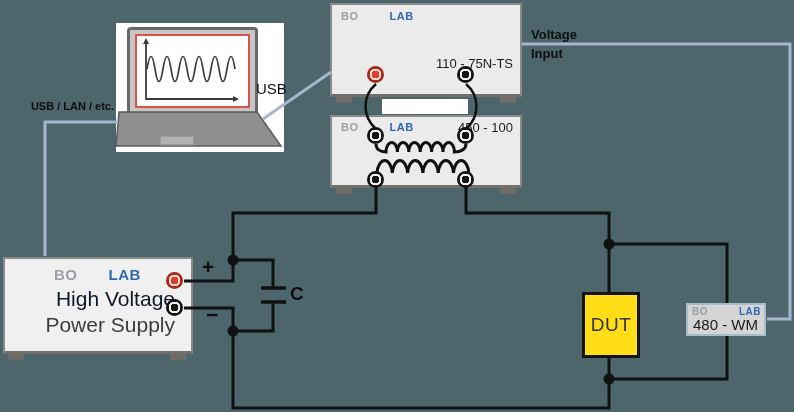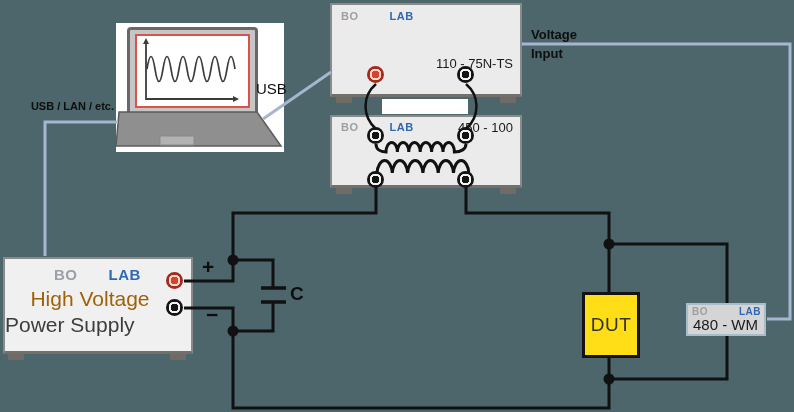--- a/index.html
+++ b/index.html
@@ -66,22 +66,22 @@
     <div class="logo" style="left:9px;top:4px;font-size:11px;"><span class="bo">BO</span><span class="lab">LAB</span></div>
     <div class="model" style="right:7px;top:3px;font-size:13px;">450 - 100</div>
   </div>
   <div class="foot" style="left:336px;top:188px;"></div>
   <div class="foot" style="left:500px;top:188px;"></div>
 
   <div class="abs" style="left:382px;top:99px;width:86px;height:15px;background:#ffffff;z-index:2;"></div>
 
   <div class="devbox" style="left:3px;top:257px;width:190px;height:97px;background:#f0f0f0;">
     <div class="logo" style="left:49px;top:7px;font-size:15px;"><span class="bo">BO</span><span class="lab">LAB</span></div>
-    <div class="abs" style="left:0;top:28px;width:170px;text-align:center;font-size:21px;color:#a16207;">High Voltage</div>
-    <div class="abs" style="left:0;top:54px;width:170px;text-align:left;font-size:21px;color:#3d3d3d;">Power Supply</div>
+    <div class="abs" style="left:0;top:28px;width:170px;text-align:right;font-size:21px;color:#0f172a;">High Voltage</div>
+    <div class="abs" style="left:0;top:54px;width:170px;text-align:right;font-size:21px;color:#3d3d3d;">Power Supply</div>
   </div>
   <div class="foot" style="left:8px;top:354px;"></div>
   <div class="foot" style="left:170px;top:354px;"></div>
 
   <div class="abs" id="dut-box">DUT</div>
 
   <div class="abs" id="wm-box">
     <div class="logo" style="right:3px;top:1px;font-size:10px;"><span class="bo">BO</span><span class="lab">LAB</span></div>
     <div class="model" style="left:5px;top:11px;font-size:15px;">480 - WM</div>
   </div>

